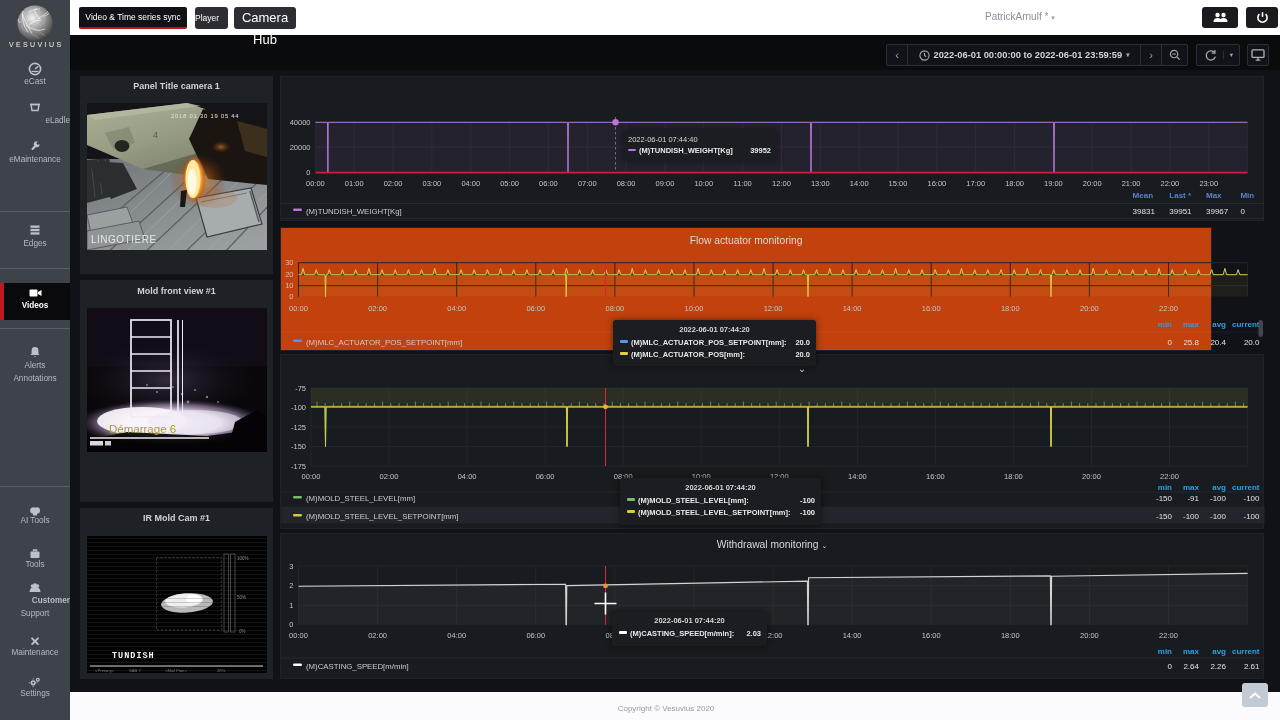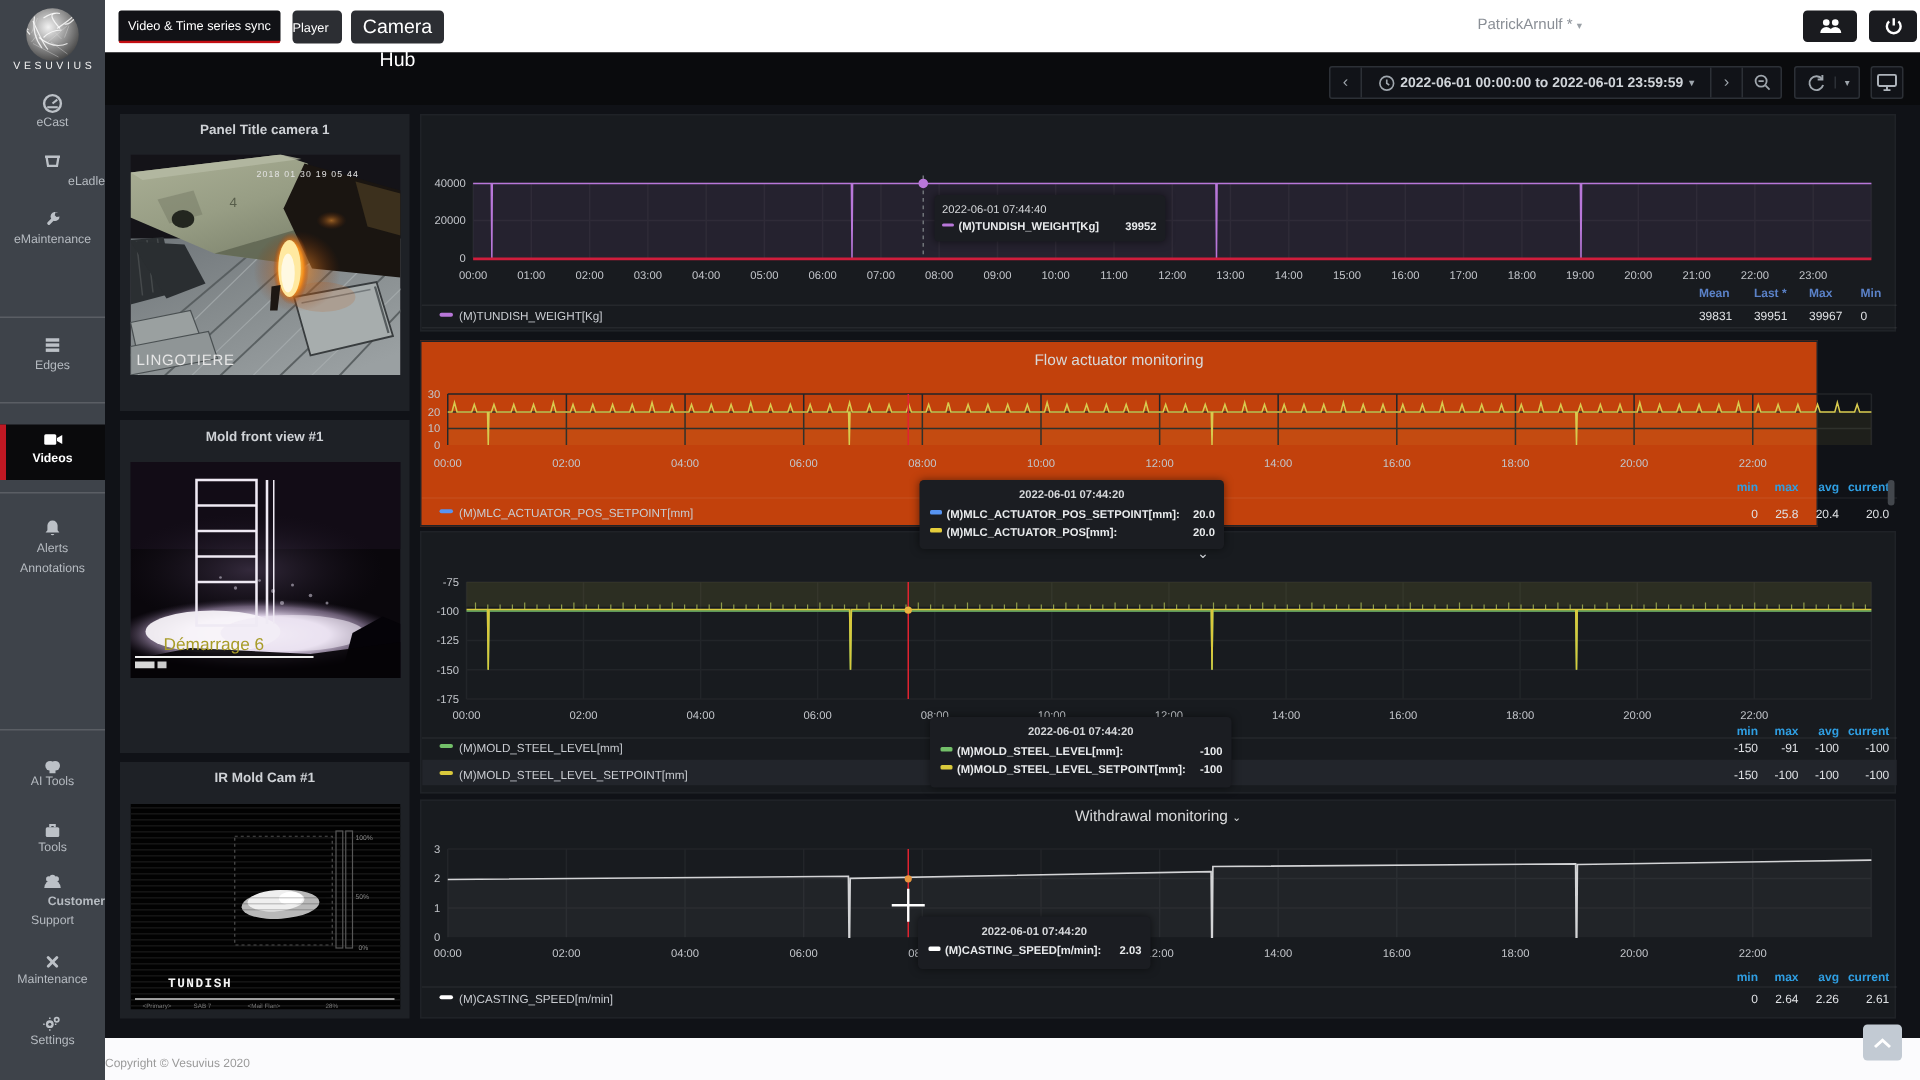--- a/index.html
+++ b/index.html
@@ -491,21 +491,21 @@
 <div style="position:absolute;background:#1b1d22;border-radius:3px;z-index:40;font-size:7.5px;color:#d5d7da;box-shadow:0 0 6px rgba(0,0,0,0.5);left:620px;top:478px;width:201px;height:47px">
     <div style="padding:5px 0 0 0;text-align:center;font-weight:bold">2022-06-01 07:44:20</div>
     <div style="padding:3.5px 6px 0 7px;font-weight:bold;color:#e8eaec"><span style="display:inline-block;width:8px;height:2.5px;border-radius:1px;background:#73bf69;margin-right:3px;vertical-align:2px"></span>(M)MOLD_STEEL_LEVEL[mm]:<span style="float:right">-100</span></div>
     <div style="padding:3px 6px 0 7px;font-weight:bold;color:#e8eaec"><span style="display:inline-block;width:8px;height:2.5px;border-radius:1px;background:#d9c93c;margin-right:3px;vertical-align:2px"></span>(M)MOLD_STEEL_LEVEL_SETPOINT[mm]:<span style="float:right">-100</span></div>
   </div>
 <div style="position:absolute;background:#1b1d22;border-radius:3px;z-index:40;font-size:7.5px;color:#d5d7da;box-shadow:0 0 6px rgba(0,0,0,0.5);left:612px;top:611px;width:155px;height:35px">
     <div style="padding:5px 0 0 0;text-align:center;font-weight:bold">2022-06-01 07:44:20</div>
     <div style="padding:3.5px 6px 0 7px;font-weight:bold;color:#e8eaec"><span style="display:inline-block;width:8px;height:2.5px;border-radius:1px;background:#ffffff;margin-right:3px;vertical-align:2px"></span>(M)CASTING_SPEED[m/min]:<span style="float:right">2.03</span></div>
   </div>
 <div style="position:absolute;left:70px;top:692px;width:1210px;height:28px;background:#fbfbfd"></div>
-<div style="position:absolute;left:70px;top:704px;width:1192px;font-size:8px;color:#9a9a9a">Copyright © Vesuvius 2020</div>
+<div style="position:absolute;left:70px;top:704px;width:1192px;text-align:center;font-size:8px;color:#9a9a9a">Copyright © Vesuvius 2020</div>
 <div style="position:absolute;left:1242px;top:683px;width:26px;height:24px;background:#c2cad3;border-radius:3px;z-index:60;display:flex;align-items:center;justify-content:center">
     <svg width="12" height="7" viewBox="0 0 12 7">
       <path d="M1,6 L6,1.5 L11,6" stroke="#ffffff" stroke-width="2" fill="none"></path>
     </svg>
   </div>
 <div style="position:absolute;left:0;top:0;width:70px;height:720px;background:#3e434a;z-index:50">
     <div style="position:absolute;left:0;top:0"><svg width="70" height="46" viewBox="0 0 70 46">
 <defs>
           <radialGradient id="gl" cx="42%" cy="36%" r="65%">
 <stop offset="0%" stop-color="#f2f2f2"></stop>

